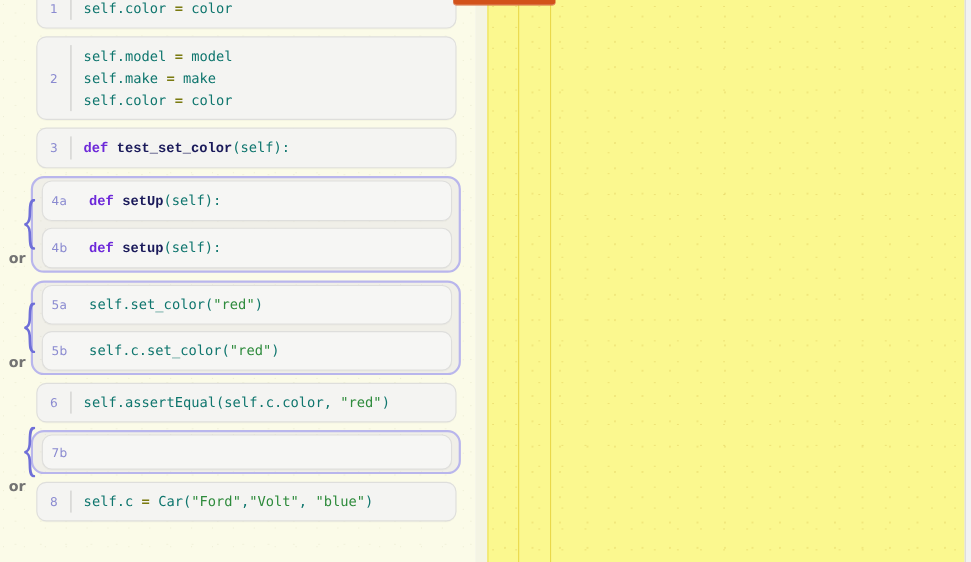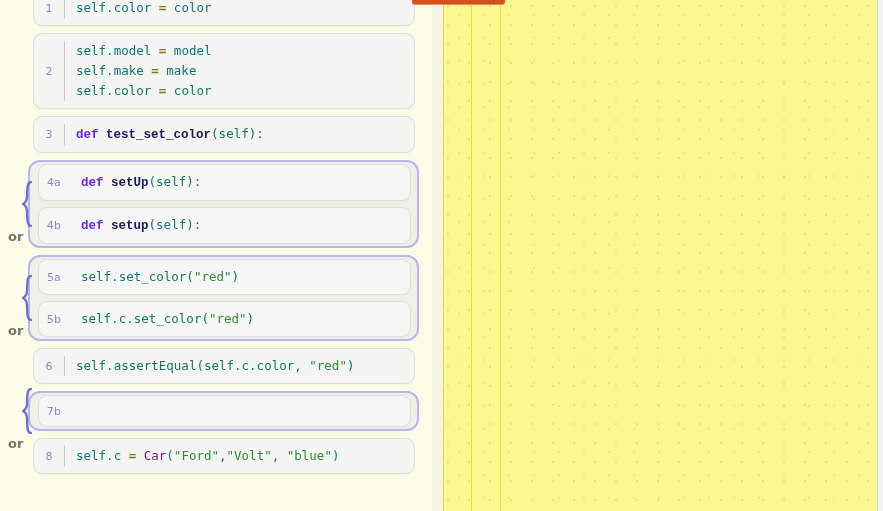--- a/index.html
+++ b/index.html
@@ -166,21 +166,21 @@
     line-height: 20px;
     color: #222222;
     white-space: pre;
     overflow: hidden;
   }
   .code .ln { display: block; }
 
   
   .kw   { color: #6d28d9; font-weight: bold; font-family: Liberation Mono, monospace; }
   .fn   { color: #1a1a5a; font-weight: bold; font-family: Liberation Mono, monospace; }
-  .cls  { color: #701a75; }
+  .cls  { color: #0f766e; }
   .str  { color: #2e8b3c; }
   .op   { color: #7a7a10; font-weight: bold; }
   .pl   { color: #0f766e; }
 
   
   .group {
     position: relative;
     margin: 0 0 7px 0;
     padding: 4px 0 4px 0;
   }

